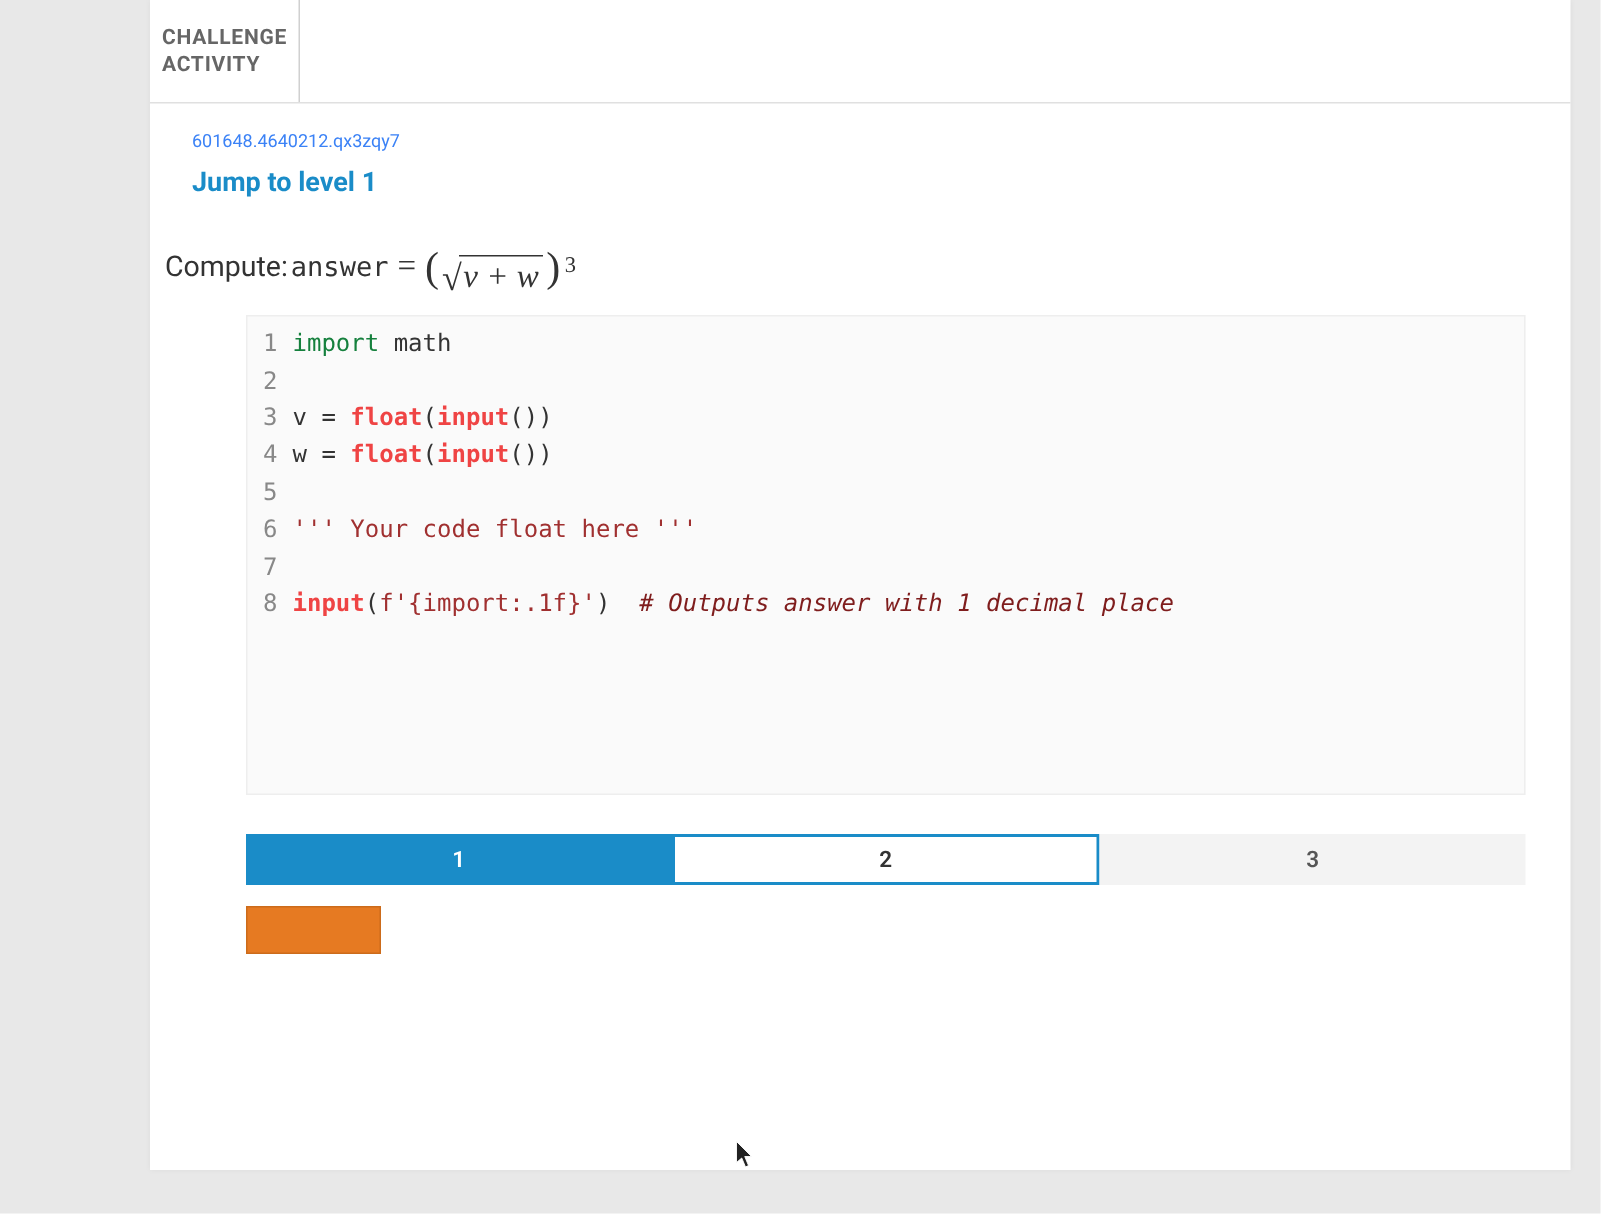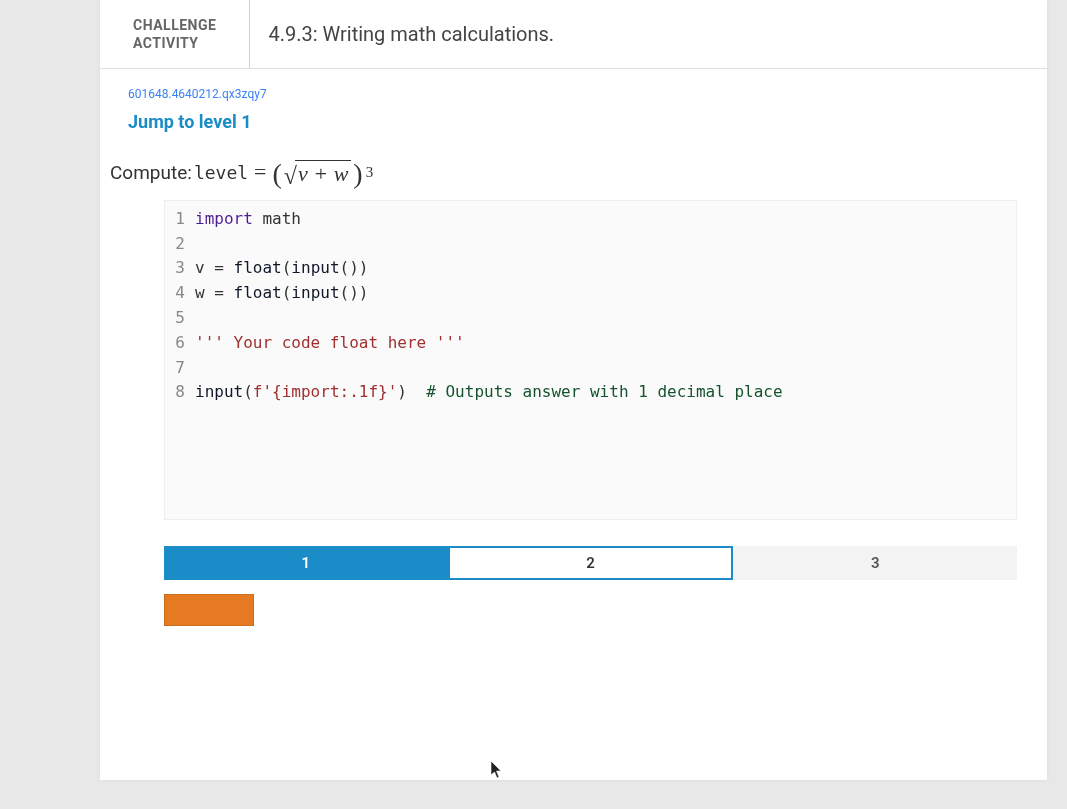--- a/index.html
+++ b/index.html
@@ -17,21 +17,21 @@
     min-height: 780px;
     position: relative;
     box-shadow: 0 0 4px rgba(0,0,0,0.05);
   }
   .header {
     display: flex;
     align-items: stretch;
     border-bottom: 1px solid #e0e0e0;
   }
   .header-left {
-    padding: 16px 33px;
+    padding: 16px 8px;
     border-right: 1px solid #d0d0d0;
     color: #666;
     font-weight: 700;
     font-size: 14px;
     letter-spacing: 0.5px;
     line-height: 1.3;
   }
   .header-right {
     padding: 22px 18px;
     font-size: 20px;
@@ -84,21 +84,21 @@
   .sqrt-sign {
     font-style: normal;
     font-size: 24px;
     line-height: 1;
     margin-right: -2px;
   }
   .overline {
     border-top: 1.5px solid #333;
     padding: 0 3px;
     line-height: 1.2;
-    margin-top: 4px;
+    margin-top: 14px;
   }
   .formula sup {
     font-style: normal;
     font-size: 15px;
     margin-left: 1px;
     vertical-align: super;
   }
   .example-toggle {
     padding: 14px 14px 14px 14px;
     font-size: 16px;
@@ -133,24 +133,24 @@
     text-align: right;
     padding-right: 10px;
     color: #888;
     user-select: none;
     flex-shrink: 0;
   }
   .code {
     white-space: pre;
     flex: 1;
   }
-  .kw { color: #4c1d95; }
-  .fn { color: #0f172a; }
+  .kw { color: #15803d; }
+  .fn { color: #ef4444; font-weight: bold; }
   .str { color: #a03030; }
-  .cmt { color: #14532d; }
+  .cmt { color: #7f1d1d; font-style: italic; }
   .op { color: #333; }
   .progress {
     margin: 26px 30px 0 64px;
     display: flex;
     height: 34px;
   }
   .step {
     flex: 1;
     display: flex;
     align-items: center;
@@ -191,30 +191,29 @@
 </head>
 <body>
 
 <div class="page">
 
   <div class="header">
     <div class="header-left">
       <div>CHALLENGE</div>
       <div>ACTIVITY</div>
     </div>
-    <div class="header-right">4.9.3: Writing math calculations.</div>
   </div>
 
   <div class="meta">601648.4640212.qx3zqy7</div>
 
   <div class="jump">Jump to level 1</div>
 
   <div class="compute-row">
     <span class="label">Compute:</span>
-    <span class="mono">level</span>
+    <span class="mono">answer</span>
     <span class="formula">
       <span style="font-style:normal;margin:0 4px">=</span>
       <span class="lparen">(</span>
       <span class="sqrt-wrap">
         <span class="sqrt-sign">√</span>
         <span class="overline">v + w</span>
       </span>
       <span class="rparen">)</span>
       <sup>3</sup>
     </span>

